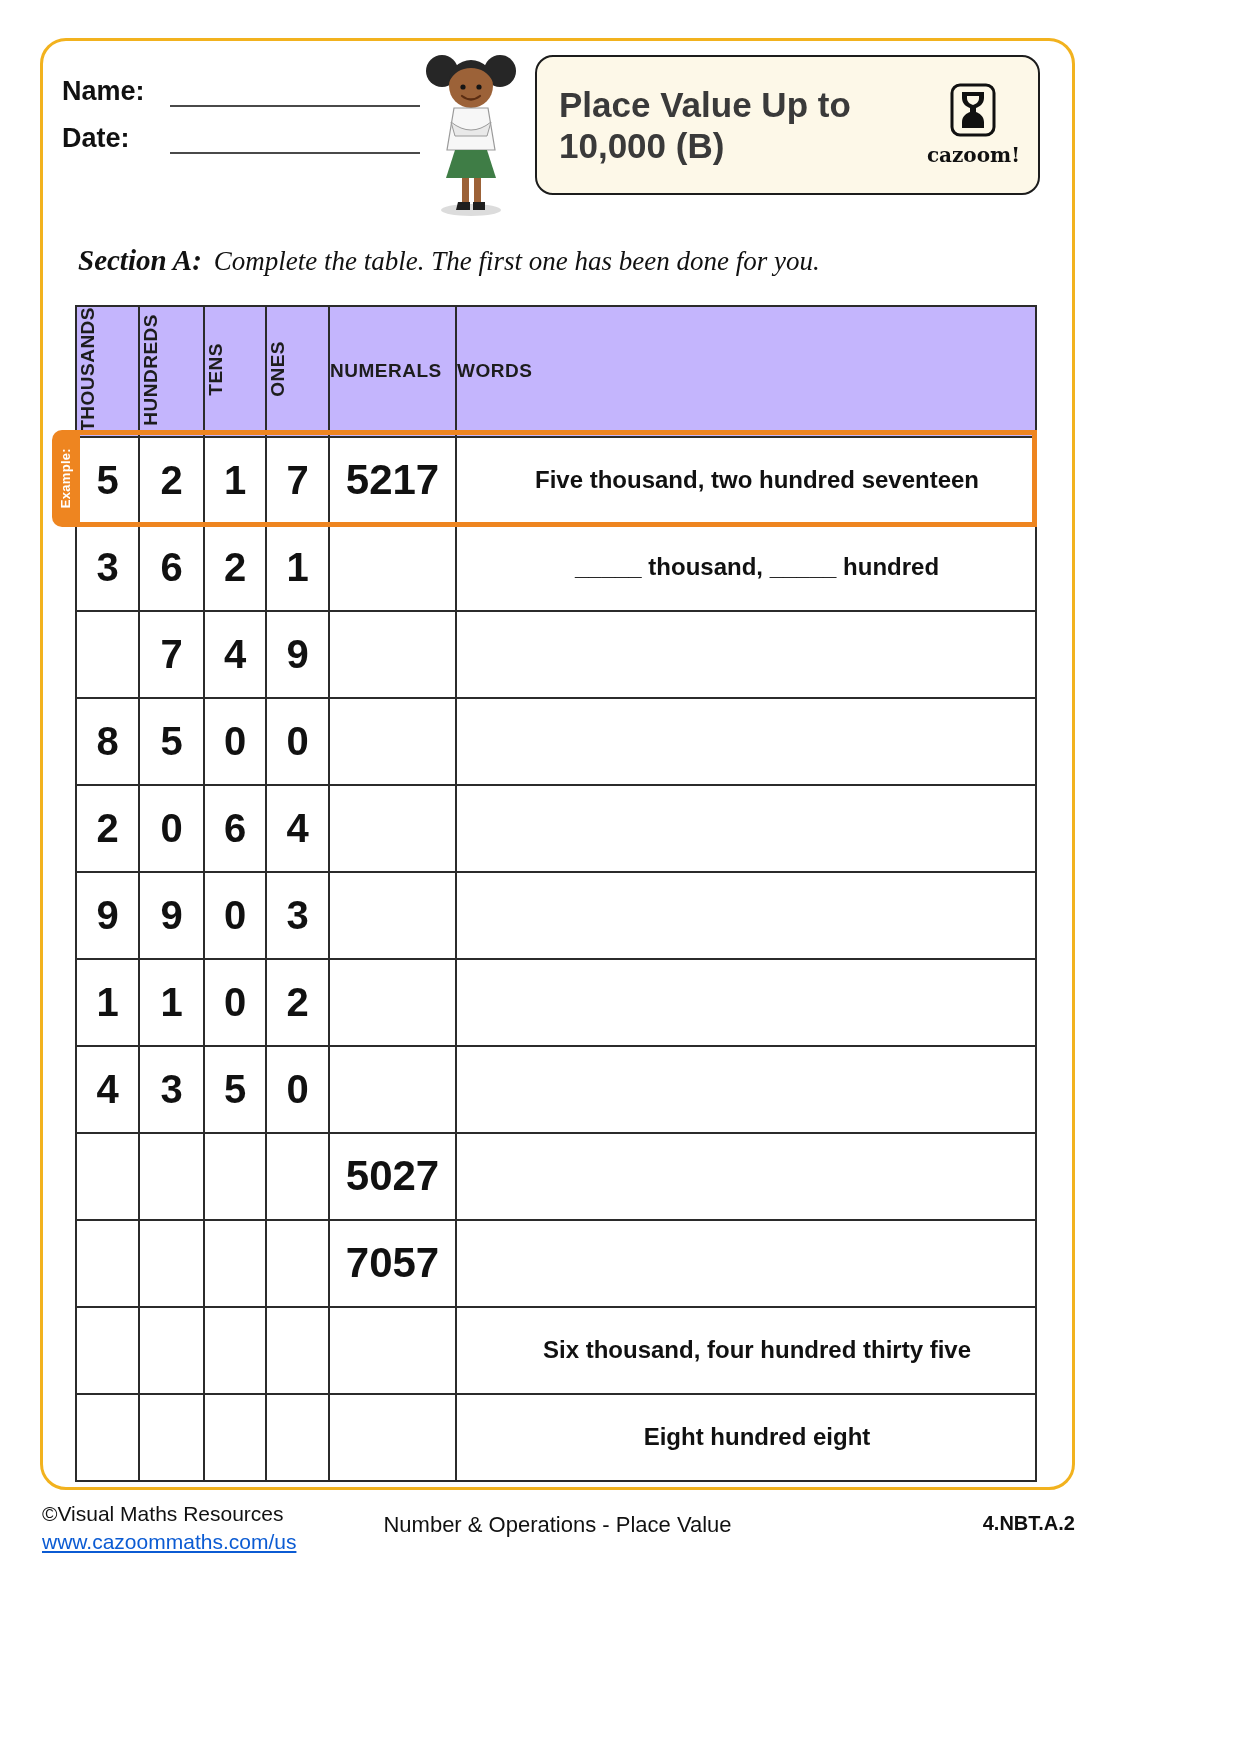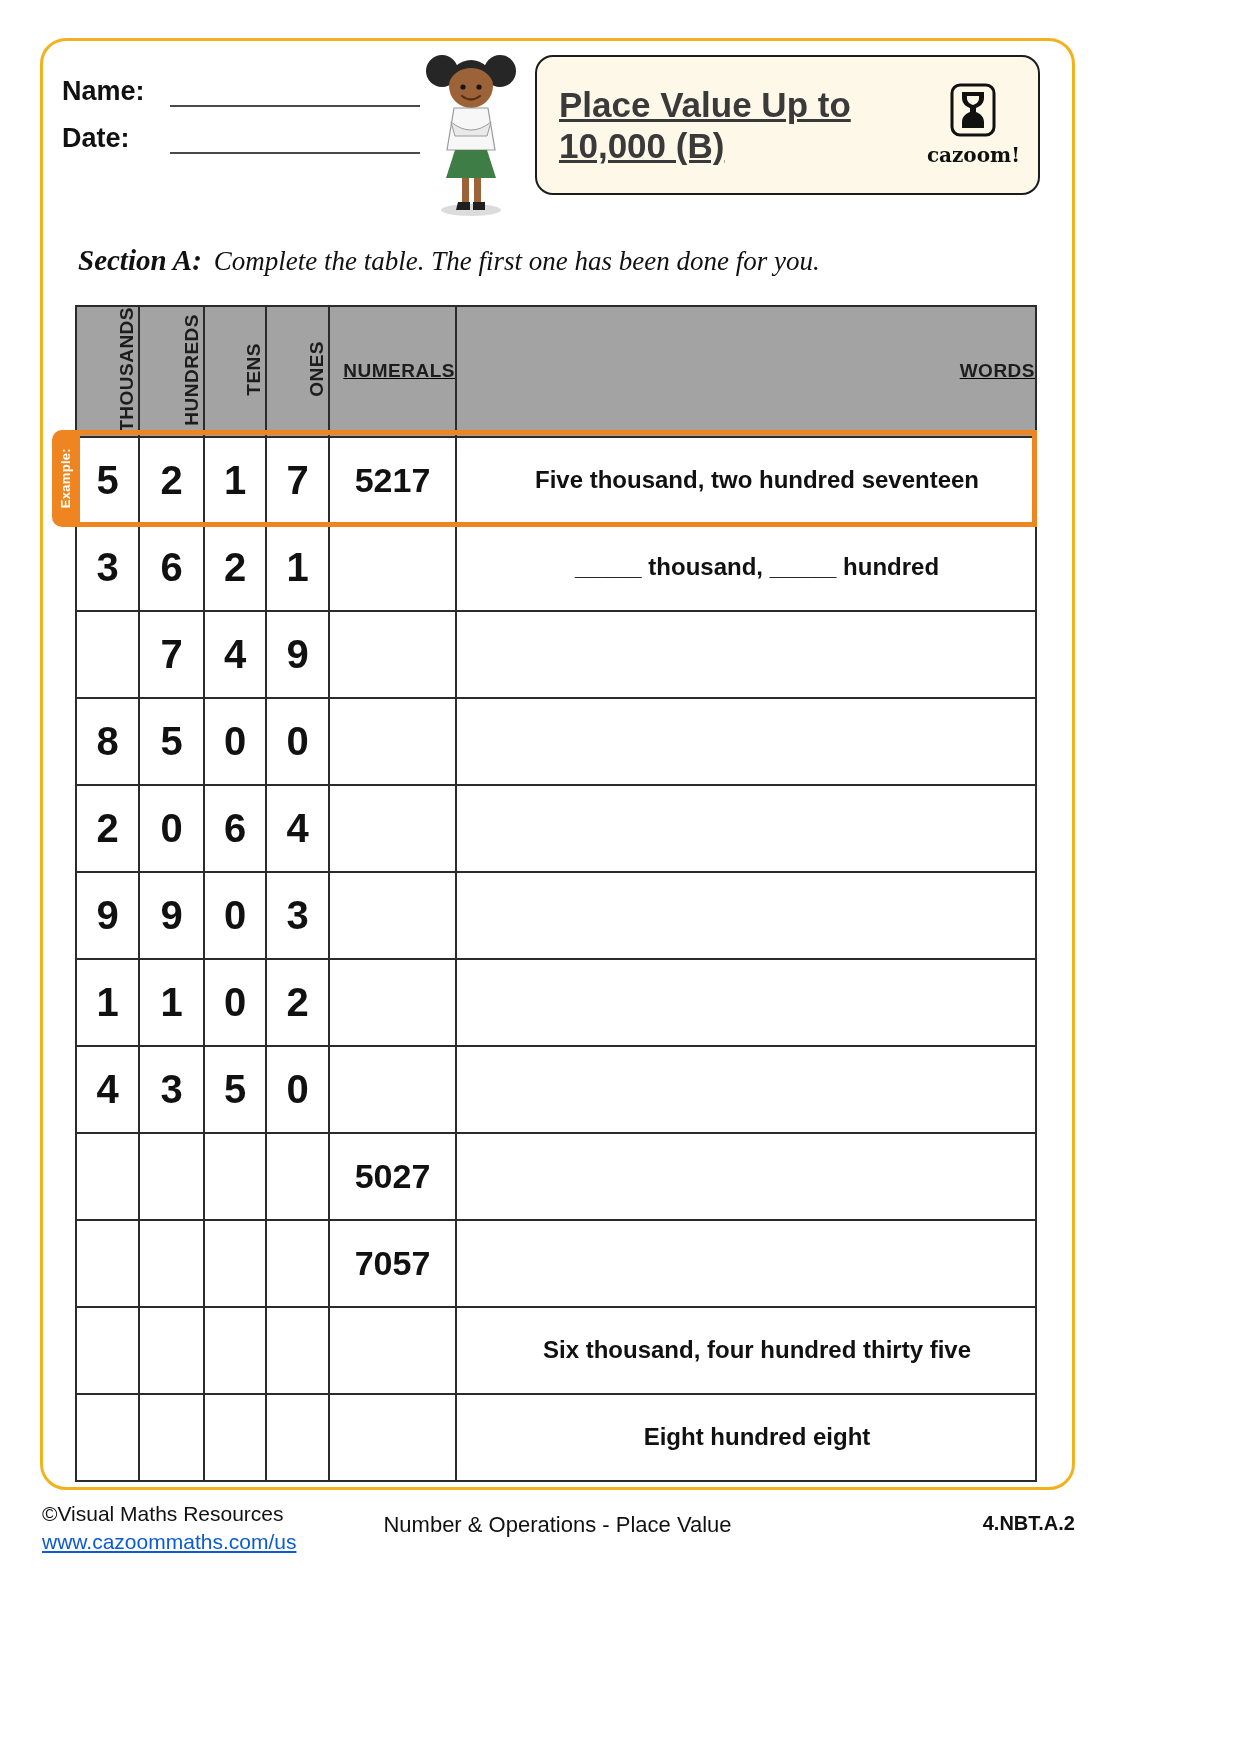--- a/index.html
+++ b/index.html
@@ -16,42 +16,42 @@
   .nd-label { font-size:27px; font-weight:bold; color:#111; width:98px; }
   .nd-line { display:inline-block; width:250px; border-bottom:2px solid #4a4a4a; height:30px; margin-left:10px; }
 
   
   .character { position:absolute; left:416px; top:46px; }
 
   
   .title-box { position:absolute; left:535px; top:55px; width:505px; height:140px;
     background:#fdf8e8; border:2px solid #1c1c1c; border-radius:18px;
     display:flex; align-items:center; padding-left:22px; }
-  .title-text { font-size:35px; font-weight:bold; color:#3a3a3a; line-height:1.18; width:340px;text-decoration:underline; }
+  .title-text { font-size:35px; font-weight:bold; color:#3a3a3a; line-height:1.18; width:340px; }
   .logo { margin-left:auto; margin-right:18px; text-align:center; }
   .logo-text { font-family:"DejaVu Serif", serif; font-weight:bold; font-size:20px; color:#111; margin-top:2px; }
 
   
   .section-a { position:absolute; left:78px; top:244px; font-family:"Liberation Serif", serif; color:#111; }
   .sec-label { font-size:29px; font-weight:bold; font-style:italic; }
   .sec-instr { font-size:27px; font-style:italic; margin-left:12px;text-align:right; }
 
   
   .pv-table { position:absolute; left:75px; top:305px; width:960px;
     border-collapse:collapse; table-layout:fixed; }
   .pv-table th, .pv-table td { border:2px solid #2b2b2b; }
   .pv-table thead tr { height:130px; }
-  .pv-table thead th { background:#a3a3a3; text-align:right; vertical-align:middle;text-decoration:underline; }
+  .pv-table thead th { background:#c4b5fd; text-align:left; vertical-align:middle; }
   .vtext { display:inline-block; writing-mode:vertical-rl; transform:rotate(180deg);
     font-size:19px; font-weight:bold; color:#1d1d1d; letter-spacing:0.5px; }
   .htext { font-size:19px; font-weight:bold; color:#1d1d1d; letter-spacing:0.5px; }
   .pv-table tbody tr { height:87px; }
   .pv-table tbody td { text-align:center; vertical-align:middle; font-weight:bold; color:#111; background:#fff; }
   td.cell-thousands, td.cell-hundreds, td.cell-tens, td.cell-ones { font-size:40px; }
-  td.cell-numerals { font-size:34px; }
+  td.cell-numerals { font-size:42px; }
   td.cell-words { text-align:left; padding-left:22px; font-size:24px; }
 
   
   .example-outline { position:absolute; left:75px; top:430px; width:962px; height:97px;
     border:5px solid #ee8520; pointer-events:none; }
   .example-tab { position:absolute; left:52px; top:430px; width:27px; height:97px;
     background:#ee8520; border-radius:10px 0 0 10px;
     display:flex; align-items:center; justify-content:center; }
   .example-tab .vtext { font-size:13px; color:#ffffff; letter-spacing:0.3px; }
 

